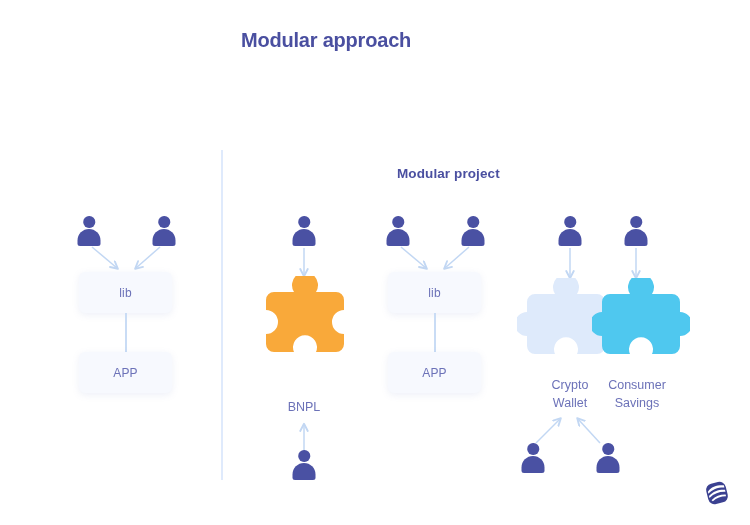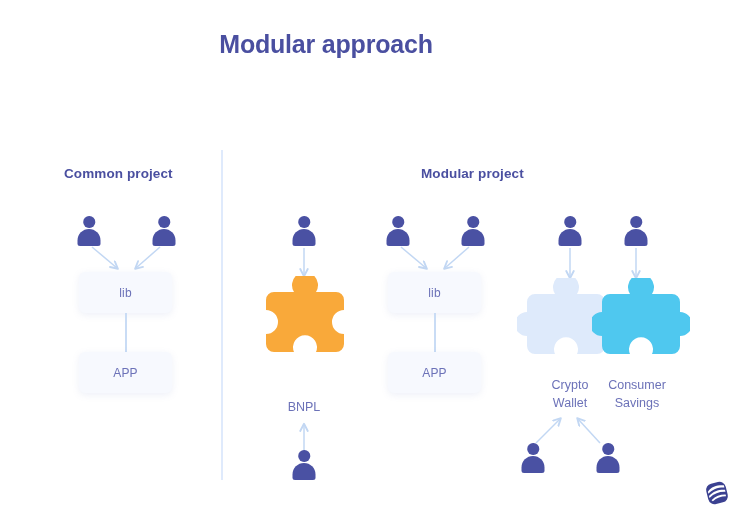--- a/index.html
+++ b/index.html
@@ -24,38 +24,38 @@
   }
 
   
   .title {
     position: absolute;
     left: 0;
     top: 26px;
     width: 652px;
     text-align: center;
     color: #4a4fa0;
-    font-size: 25px;
+    font-size: 20px;
     font-weight: bold;
     line-height: 1.48;
     letter-spacing: -0.2px;
   }
   .title .line { display: block; }
 
   
   .section-label {
     position: absolute;
     color: #4a4fa0;
     font-size: 13.5px;
     font-weight: bold;
     letter-spacing: 0.1px;
     white-space: nowrap;
   }
   #label-common { left: 64px; top: 166px; }
-  #label-modular { left: 421px; top: 166px; }
+  #label-modular { left: 397px; top: 166px; }
 
   
   .divider {
     position: absolute;
     left: 221px;
     top: 150px;
     width: 1.5px;
     height: 330px;
     background: #dfeafc;
   }
@@ -148,21 +148,20 @@
 </style>
 </head>
 <body>
 
 <div class="canvas">
 
   <div class="title">
     <span class="line">Modular approach</span>
   </div>
 
-  <div class="section-label" id="label-common">Common project</div>
   <div class="section-label" id="label-modular">Modular project</div>
 
   <div class="divider"></div>
 
   <svg class="arrow-layer" viewBox="0 0 750 525" xmlns="http://www.w3.org/2000/svg">
     <defs>
       <marker id="ah" markerWidth="7" markerHeight="7" refX="4.6" refY="3.1" orient="auto" markerUnits="strokeWidth">
         <path d="M0.6,0.6 L5.4,3.1 L0.6,5.6" fill="none" stroke="#c2d7f3" stroke-width="1.25" stroke-linecap="round" stroke-linejoin="round"></path>
       </marker>
     </defs>

